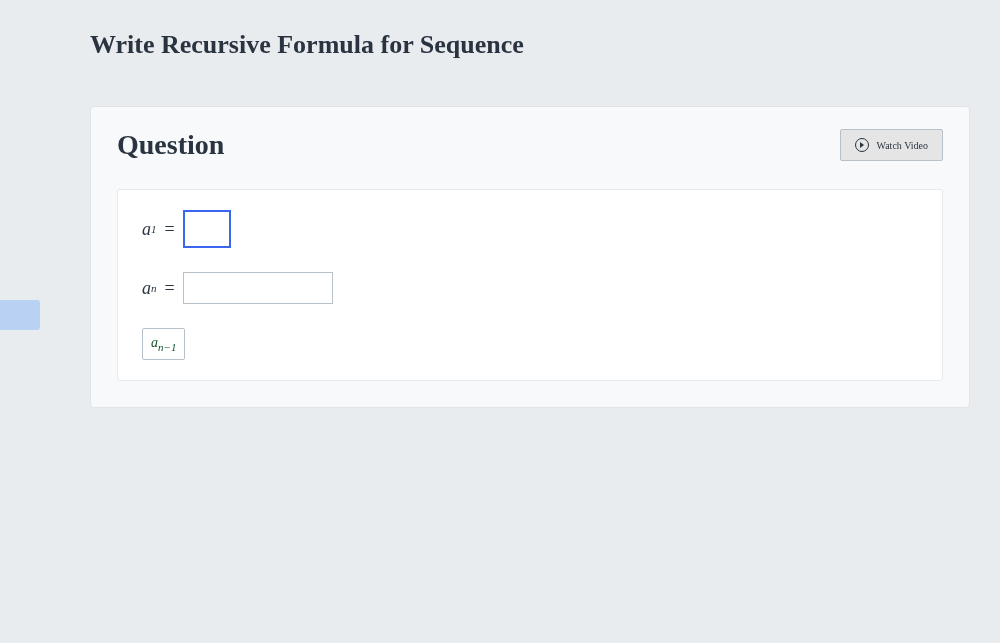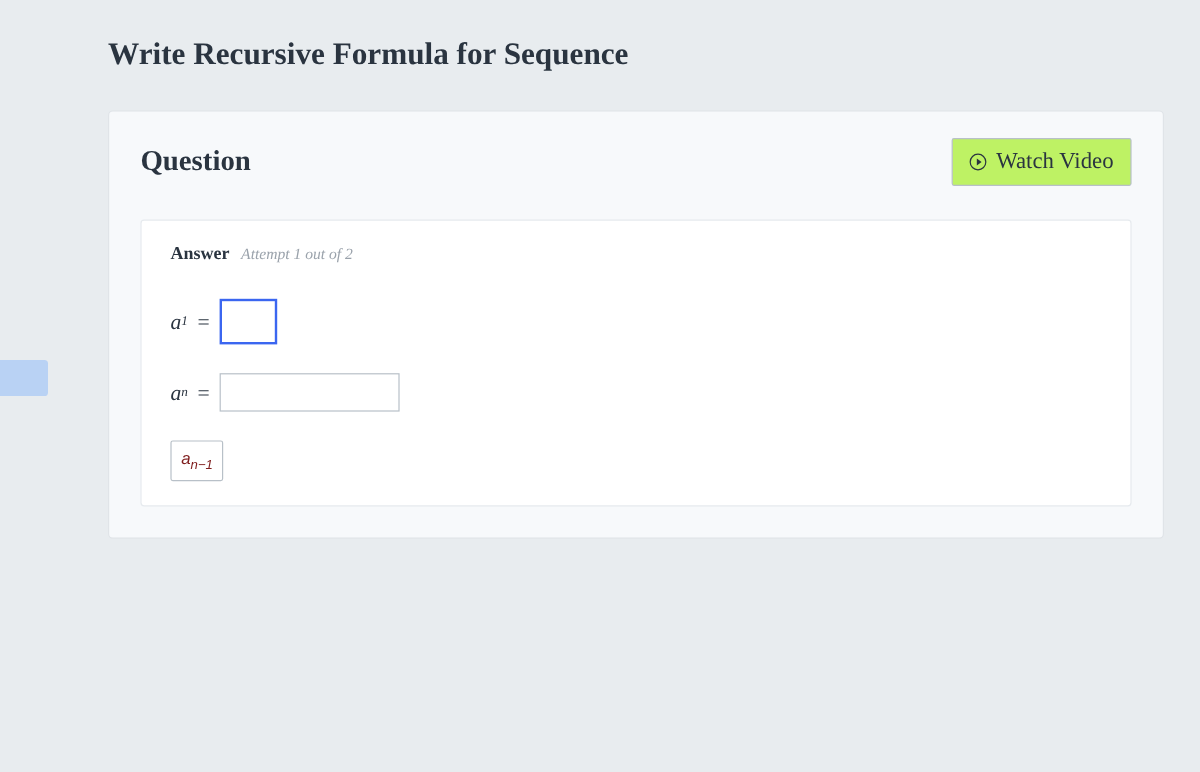--- a/index.html
+++ b/index.html
@@ -11,21 +11,21 @@
     overflow: hidden;
     position: relative;
   }
   .page {
     padding: 30px 0 0 90px;
   }
   .title {
     font-size: 26px;
     font-weight: bold;
     color: #2a3440;
-    margin-bottom: 32px;
+    margin-bottom: 46px;
   }
   .score-bar-wrap {
     background: #f2f5f7;
     border: 1px solid #e0e4e8;
     border-radius: 4px;
     padding: 12px 18px 18px 18px;
     width: 880px;
     margin-bottom: 40px;
   }
   .score-line {
@@ -53,29 +53,29 @@
     padding: 22px 26px 26px 26px;
     position: relative;
   }
   .q-header {
     display: flex;
     justify-content: space-between;
     align-items: center;
     margin-bottom: 28px;
   }
   .q-title {
-    font-size: 24px;
+    font-size: 28px;
     font-weight: bold;
     color: #2a3440;
   }
   .watch-btn {
     border: 1px solid #b8c0c8;
-    background: #bef264;
+    background: #e5e5e5;
     padding: 8px 14px;
-    font-size: 19px;
+    font-size: 10px;
     color: #2a3440;
     display: flex;
     align-items: center;
     gap: 8px;
     cursor: pointer;
     border-radius: 2px;
     font-family: inherit;
   }
   .play-icon {
     width: 14px; height: 14px;
@@ -152,23 +152,23 @@
     font-size: 13px;
     cursor: pointer;
     font-family: Arial, sans-serif;
     border-radius: 2px;
   }
   .chip {
     border: 1px solid #b8c0c8;
     background: #fff;
     padding: 6px 8px;
     font-size: 14px;
-    color: #7f1d1d;
+    color: #14532d;
     cursor: pointer;
-    font-family: Liberation Sans, sans-serif;
+    font-family: Liberation Serif, serif;
     border-radius: 2px;
   }
   .left-tab {
     position: absolute;
     left: 0;
     top: 300px;
     width: 40px;
     height: 30px;
     background: #b9d2f4;
     border-radius: 0 3px 3px 0;
@@ -188,24 +188,20 @@
     <div class="q-header">
       <div class="q-title">Question</div>
       <button class="watch-btn">
         <span class="play-icon"></span>
         <span>Watch Video</span>
       </button>
     </div>
 
 
     <div class="answer-area">
-      <div class="answer-head">
-        <span class="bold">Answer</span>
-        <span class="muted">Attempt 1 out of 2</span>
-      </div>
 
       <div class="row">
         <span class="var">a</span>
           <span class="subscr">1</span>
         <span class="eq">=</span>
         <input class="box-input" type="text" style="">
       </div>
 
       <div class="row">
         <span class="var">a</span>

